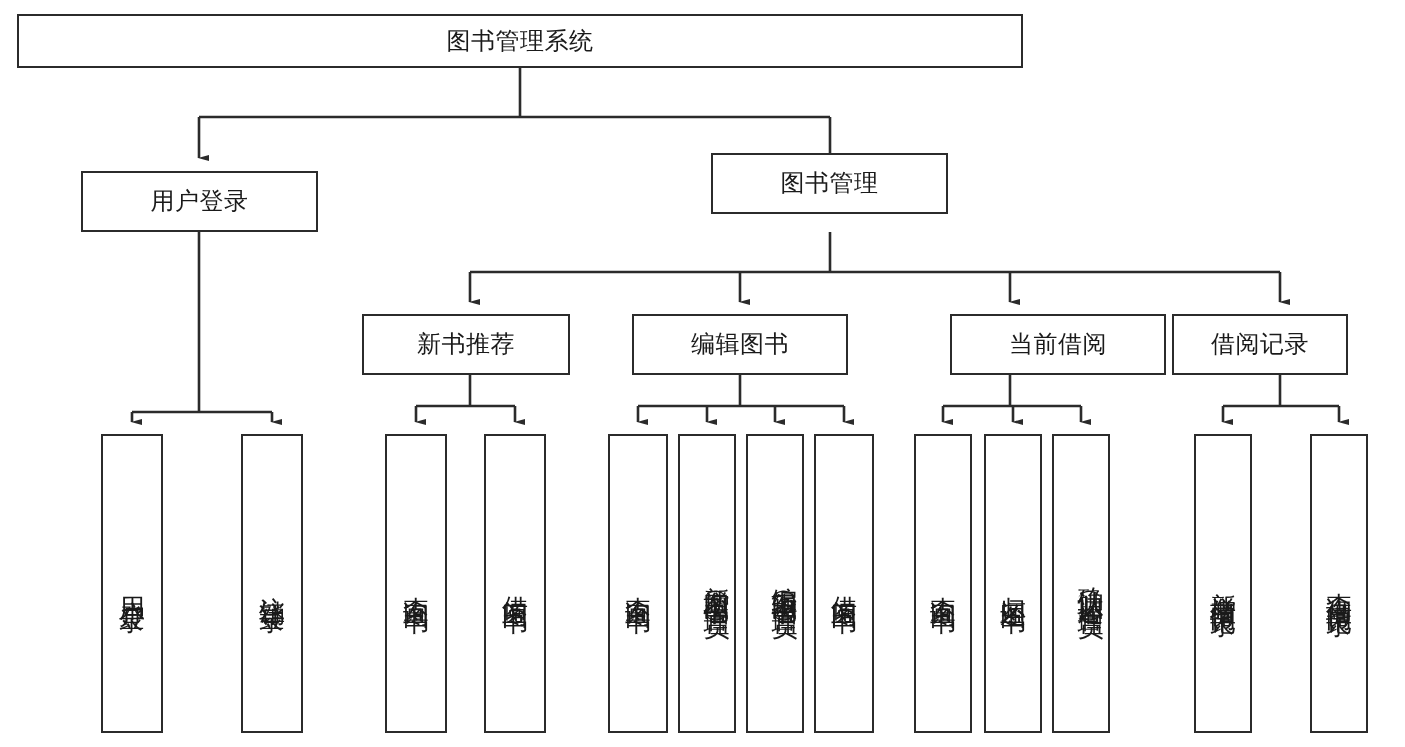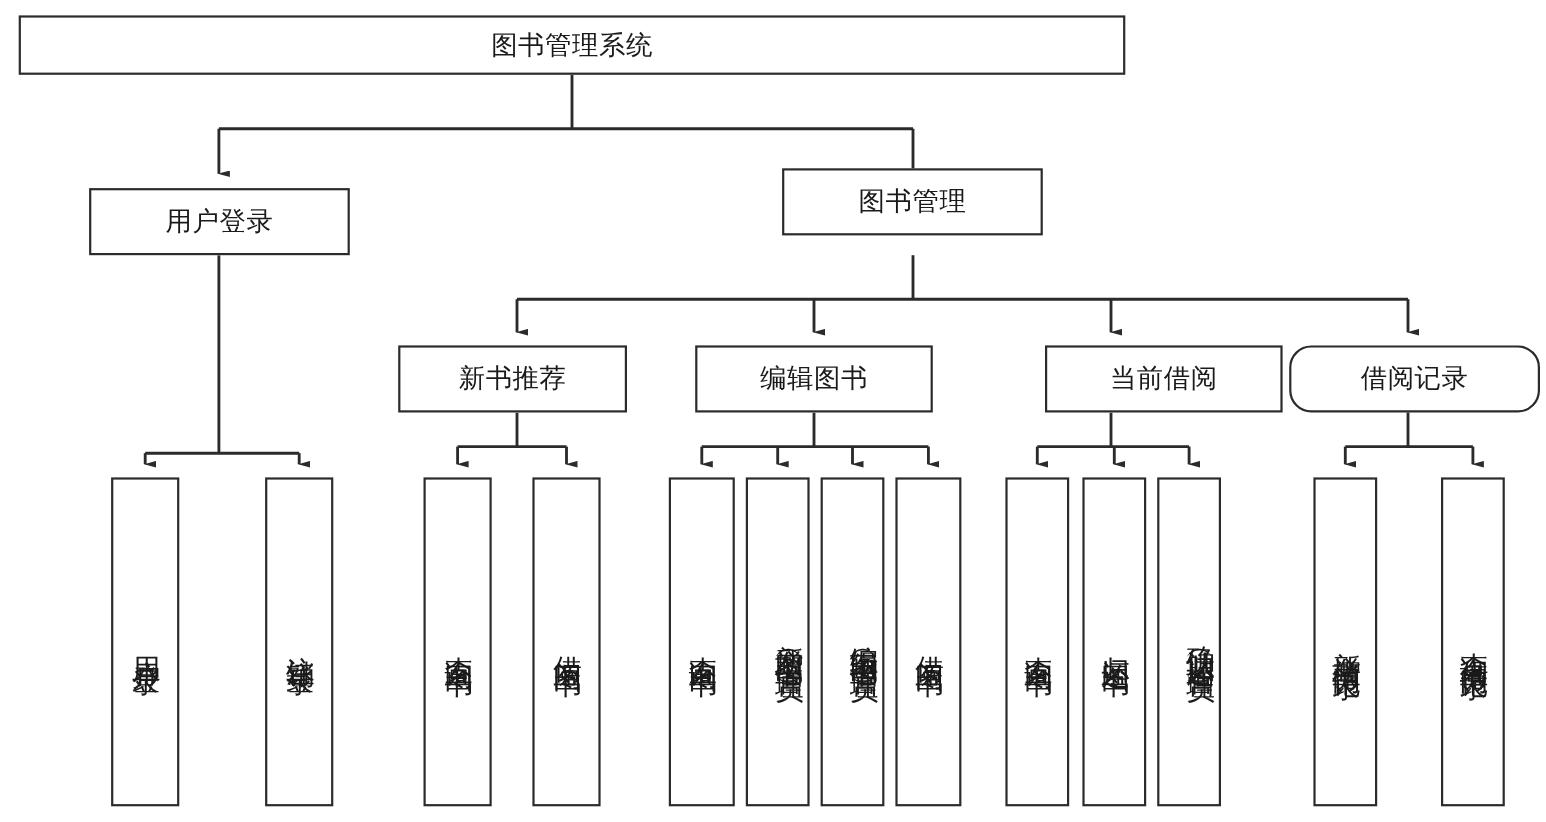--- a/index.html
+++ b/index.html
@@ -133,21 +133,21 @@
 
   <div class="node h" style="left:362px;top:314px;width:208px;height:61px;">
     <span>新书推荐</span>
   </div>
   <div class="node h" style="left:632px;top:314px;width:216px;height:61px;">
     <span>编辑图书</span>
   </div>
   <div class="node h" style="left:902px;top:314px;width:216px;height:61px;margin-left:48px;">
     <span>当前借阅</span>
   </div>
-  <div class="node h" style="left:1172px;top:314px;width:228px;height:61px;border-radius:20px;">
+  <div class="node h" style="left:1172px;top:314px;width:176px;height:61px;">
     <span>借阅记录</span>
   </div>
 
   <div class="node v" style="left:101px;top:434px;width:62px;height:299px;">
     <span class="vtext">用户登录</span>
   </div>
   <div class="node v" style="left:241px;top:434px;width:62px;height:299px;">
     <span class="vtext">注销登录</span>
   </div>
 

